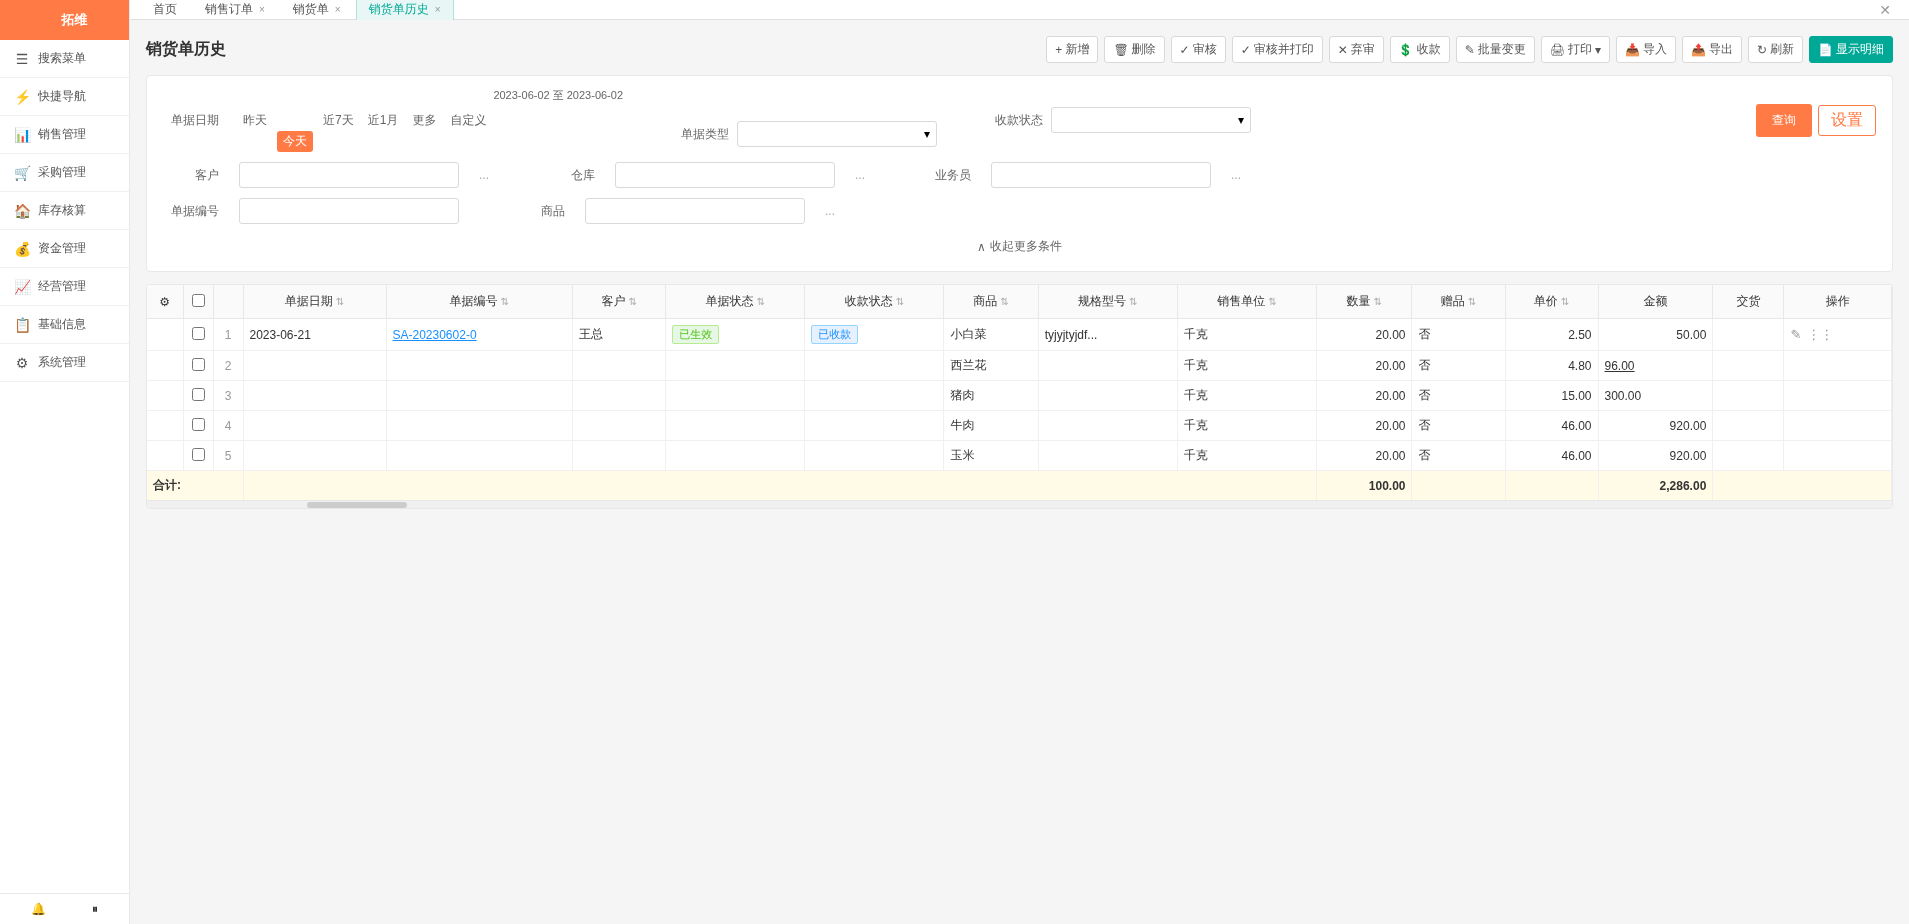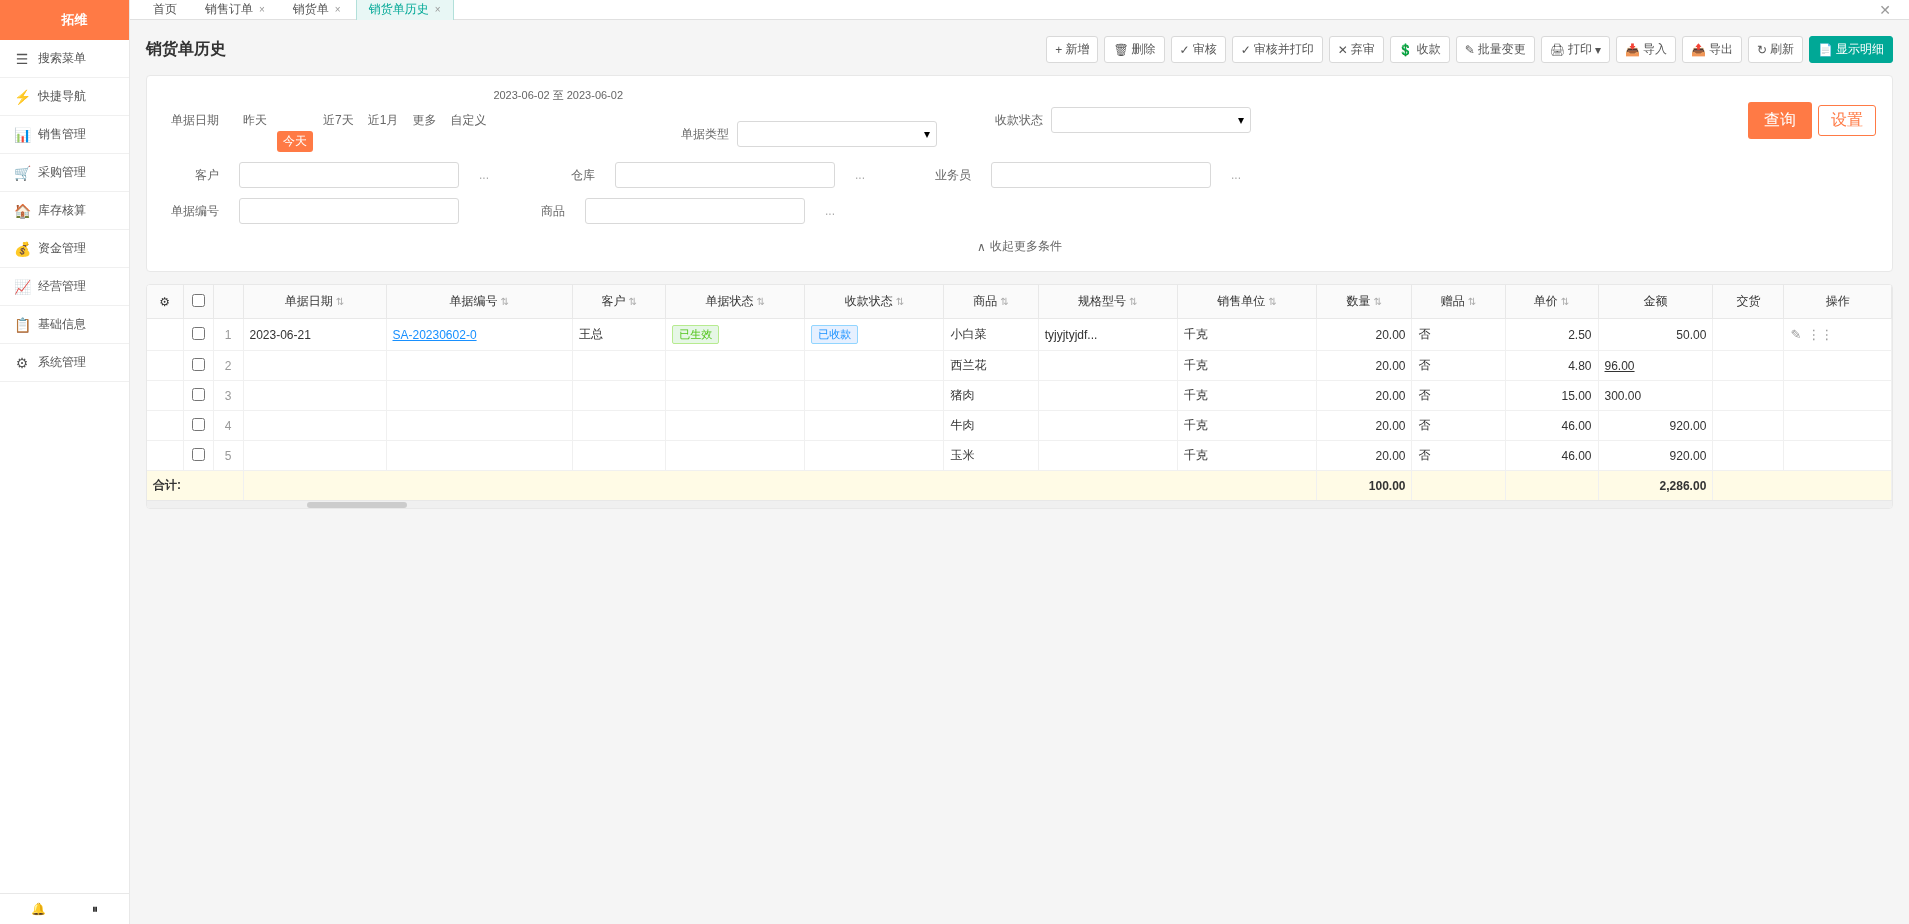--- a/index.html
+++ b/index.html
@@ -204,21 +204,21 @@
     }
 
     
     .query-btn {
       background: #ff7a45;
       color: #fff;
       border: none;
       border-radius: 3px;
       padding: 8px 16px;
       cursor: pointer;
-      font-size: 16px;
+      font-size: 12px;
     }
     .set-btn {
       background: #fff;
       color: #ff7a45;
       border: 1px solid #ff7a45;
       border-radius: 3px;
       padding: 4px 12px;
       cursor: pointer;
       font-size: 16px;
     }

